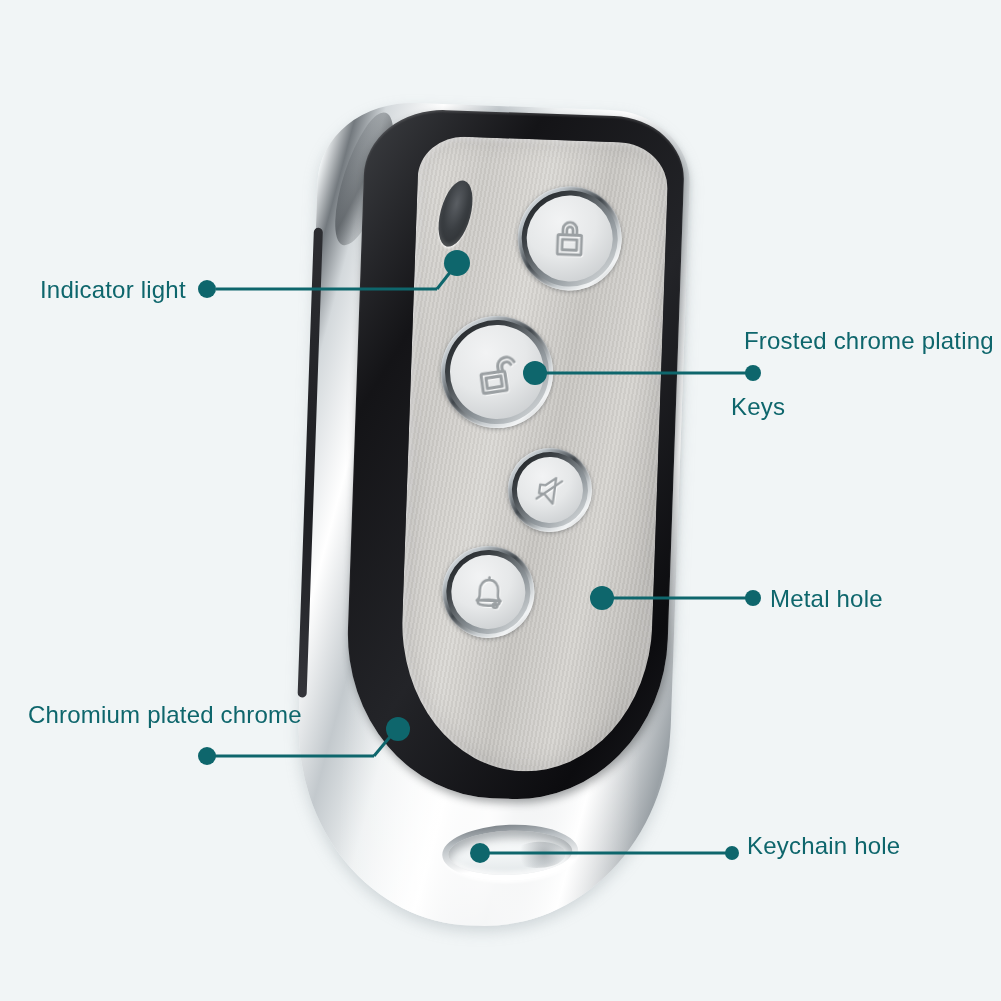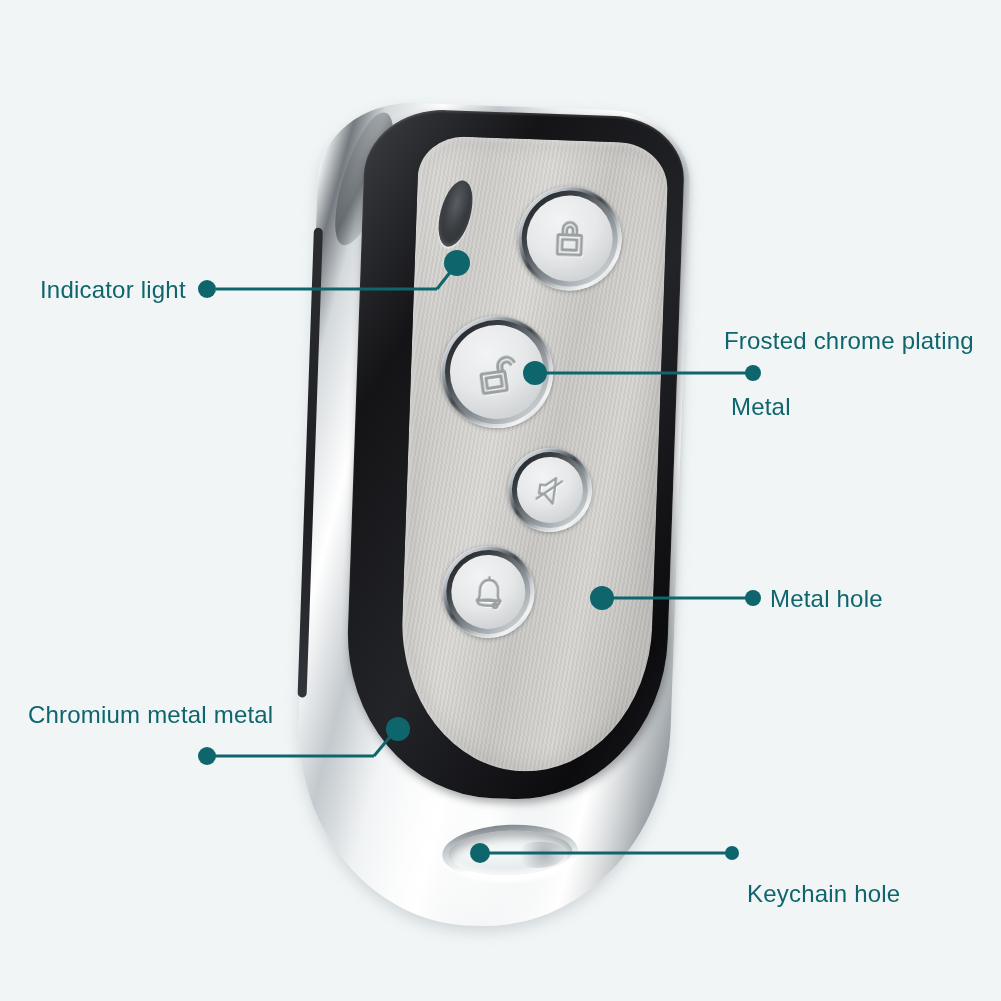--- a/index.html
+++ b/index.html
@@ -193,21 +193,21 @@
     <line x1="215" y1="756" x2="374" y2="756"></line>
     <line x1="374" y1="756" x2="394" y2="732"></line>
     <circle cx="398" cy="729" r="12"></circle>
 
     <circle cx="480" cy="853" r="10"></circle>
     <line x1="489" y1="853" x2="726" y2="853"></line>
     <circle cx="732" cy="853" r="7"></circle>
   </svg>
 
   <div class="label" style="left:40px;  top:276px;">Indicator light</div>
-  <div class="label" style="left:724px; top:327px;">Frosted chrome plating</div>
-  <div class="label" style="left:731px; top:393px;">Metal</div>
+  <div class="label" style="left:744px; top:327px;">Frosted chrome plating</div>
+  <div class="label" style="left:731px; top:393px;">Keys</div>
   <div class="label" style="left:770px; top:585px;">Metal hole</div>
   <div class="label label-2line" style="left:28px; top:690px;">
-    <div>Chromium metal metal</div>
+    <div>Chromium plated chrome</div>
   </div>
-  <div class="label" style="left:747px; top:880px;">Keychain hole</div>
+  <div class="label" style="left:747px; top:832px;">Keychain hole</div>
 
 </div>
 
 </body></html>

